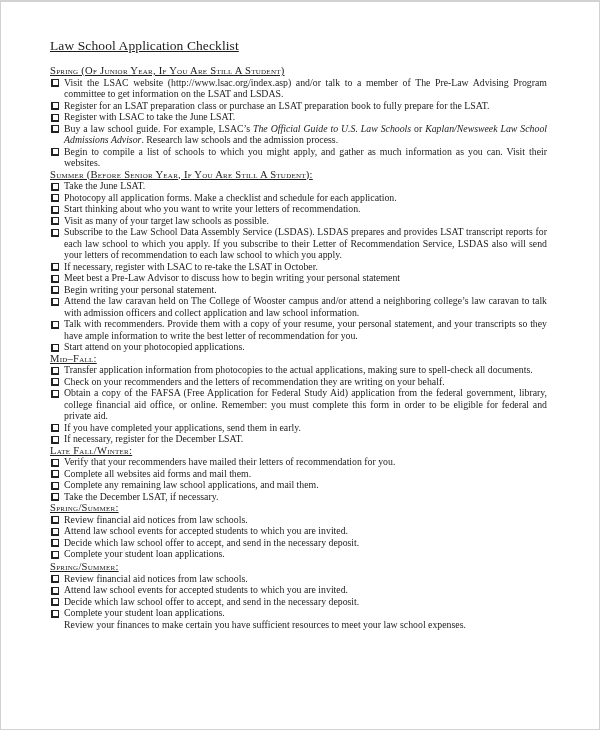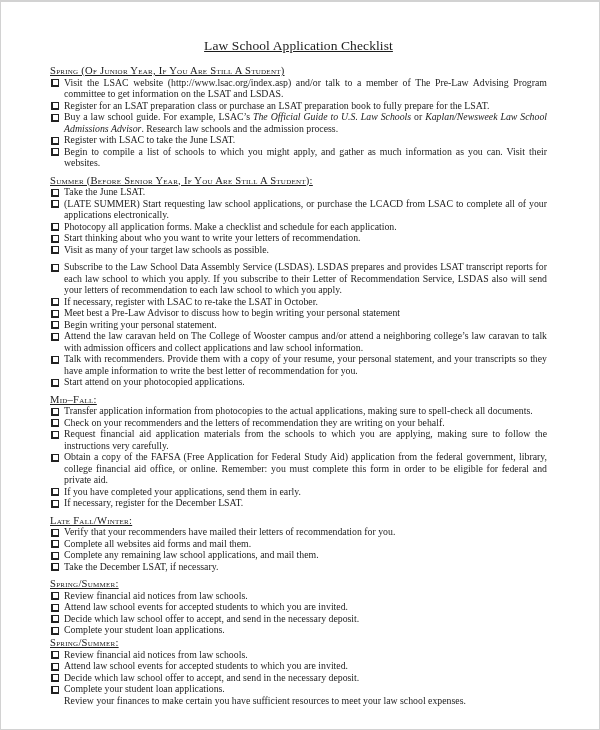--- a/index.html
+++ b/index.html
@@ -17,27 +17,26 @@
     border: 1px solid var(--page-border);
     border-top-width: 2px;
     padding: 36px 52px 0 49px;
     font-family: "Liberation Serif", serif;
     color: var(--ink);
     overflow: hidden;
   }
   .title {
     font-size: 13.5px;
     font-weight: normal;
-    text-align: center;
     text-decoration: underline;
     margin: 0 0 11px 0;
     line-height: 16px;
     letter-spacing: 0.1px;
   }
-  .section { margin-top: 6px; }
+  .section { }
   .section.compact { margin-top: 1px; }
   .heading {
     font-size: 10.6px;
     line-height: 11.6px;
     font-variant: small-caps;
     text-decoration: underline;
     letter-spacing: 0.25px;
   }
   .item {
     position: relative;
@@ -62,47 +61,45 @@
 </head>
 <body>
 
 <div class="page">
   <h1 class="title">Law School Application Checklist</h1>
   <div id="sections">
       <section class="section">
         <div class="heading">Spring (Of Junior Year, If You Are Still A Student)</div>
         <div class="item"><span class="checkbox"></span><span class="item-text">Visit the LSAC website (http://www.lsac.org/index.asp) and/or talk to a member of The Pre-Law Advising Program committee to get information on the LSAT and LSDAS.</span></div>
         <div class="item"><span class="checkbox"></span><span class="item-text">Register for an LSAT preparation class or purchase an LSAT preparation book to fully prepare for the LSAT.</span></div>
+        <div class="item"><span class="checkbox"></span><span class="item-text">Register with LSAC to take the June LSAT.</span></div>
         <div class="item"><span class="checkbox"></span><span class="item-text"><span>Buy a law school guide. For example, LSAC’s </span><span class="italic">The Official Guide to U.S. Law Schools</span><span> or </span><span class="italic">Kaplan/Newsweek Law School Admissions Advisor</span><span>. Research law schools and the admission process.</span></span></div>
-        <div class="item"><span class="checkbox"></span><span class="item-text">Register with LSAC to take the June LSAT.</span></div>
         <div class="item"><span class="checkbox"></span><span class="item-text">Begin to compile a list of schools to which you might apply, and gather as much information as you can. Visit their websites.</span></div>
       </section>
       <section class="section">
         <div class="heading">Summer (Before Senior Year, If You Are Still A Student):</div>
         <div class="item"><span class="checkbox"></span><span class="item-text">Take the June LSAT.</span></div>
-        <div class="item"><span class="checkbox"></span><span class="item-text">(LATE SUMMER) Start requesting law school applications, or purchase the LCACD from LSAC to complete all of your applications electronically.</span></div>
         <div class="item"><span class="checkbox"></span><span class="item-text">Photocopy all application forms. Make a checklist and schedule for each application.</span></div>
         <div class="item"><span class="checkbox"></span><span class="item-text">Start thinking about who you want to write your letters of recommendation.</span></div>
         <div class="item"><span class="checkbox"></span><span class="item-text">Visit as many of your target law schools as possible.</span></div>
       </section>
       <section class="section">
         <div class="item"><span class="checkbox"></span><span class="item-text">Subscribe to the Law School Data Assembly Service (LSDAS). LSDAS prepares and provides LSAT transcript reports for each law school to which you apply. If you subscribe to their Letter of Recommendation Service, LSDAS also will send your letters of recommendation to each law school to which you apply.</span></div>
         <div class="item"><span class="checkbox"></span><span class="item-text">If necessary, register with LSAC to re-take the LSAT in October.</span></div>
         <div class="item"><span class="checkbox"></span><span class="item-text">Meet best a Pre-Law Advisor to discuss how to begin writing your personal statement</span></div>
         <div class="item"><span class="checkbox"></span><span class="item-text">Begin writing your personal statement.</span></div>
-        <div class="item"><span class="checkbox"></span><span class="item-text">Attend the law caravan held on The College of Wooster campus and/or attend a neighboring college’s law caravan to talk with admission officers and collect applications and law school information.</span></div>
+        <div class="item"><span class="checkbox"></span><span class="item-text">Attend the law caravan held on The College of Wooster campus and/or attend a neighboring college’s law caravan to talk with admission officers and collect application and law school information.</span></div>
         <div class="item"><span class="checkbox"></span></div>
         <div class="item"><span class="checkbox"></span><span class="item-text">Talk with recommenders. Provide them with a copy of your resume, your personal statement, and your transcripts so they have ample information to write the best letter of recommendation for you.</span></div>
         <div class="item"><span class="checkbox"></span><span class="item-text">Start attend on your photocopied applications.</span></div>
       </section>
       <section class="section">
         <div class="heading">Mid–Fall:</div>
         <div class="item"><span class="checkbox"></span><span class="item-text">Transfer application information from photocopies to the actual applications, making sure to spell-check all documents.</span></div>
         <div class="item"><span class="checkbox"></span><span class="item-text">Check on your recommenders and the letters of recommendation they are writing on your behalf.</span></div>
-        <div class="item"><span class="checkbox"></span><span class="item-text">Request financial aid application materials from the schools to which you are applying, making sure to follow the instructions very carefully.</span></div>
         <div class="item"><span class="checkbox"></span><span class="item-text">Obtain a copy of the FAFSA (Free Application for Federal Study Aid) application from the federal government, library, college financial aid office, or online. Remember: you must complete this form in order to be eligible for federal and private aid.</span></div>
         <div class="item"><span class="checkbox"></span><span class="item-text">If you have completed your applications, send them in early.</span></div>
         <div class="item"><span class="checkbox"></span><span class="item-text">If necessary, register for the December LSAT.</span></div>
       </section>
       <section class="section">
         <div class="heading">Late Fall/Winter:</div>
         <div class="item"><span class="checkbox"></span><span class="item-text">Verify that your recommenders have mailed their letters of recommendation for you.</span></div>
         <div class="item"><span class="checkbox"></span><span class="item-text">Complete all websites aid forms and mail them.</span></div>
         <div class="item"><span class="checkbox"></span><span class="item-text">Complete any remaining law school applications, and mail them.</span></div>
         <div class="item"><span class="checkbox"></span><span class="item-text">Take the December LSAT, if necessary.</span></div>

